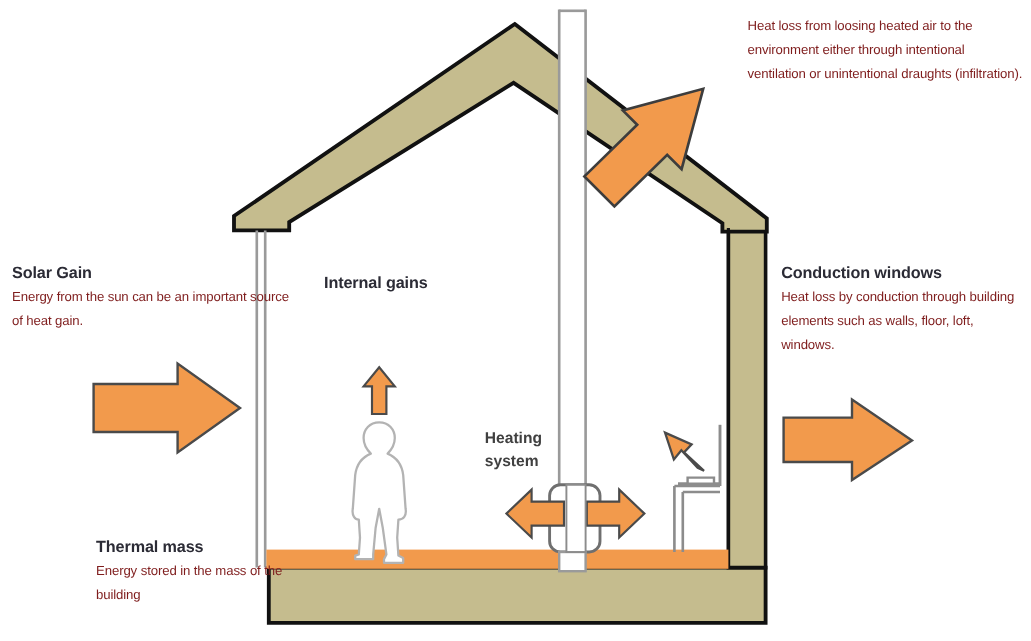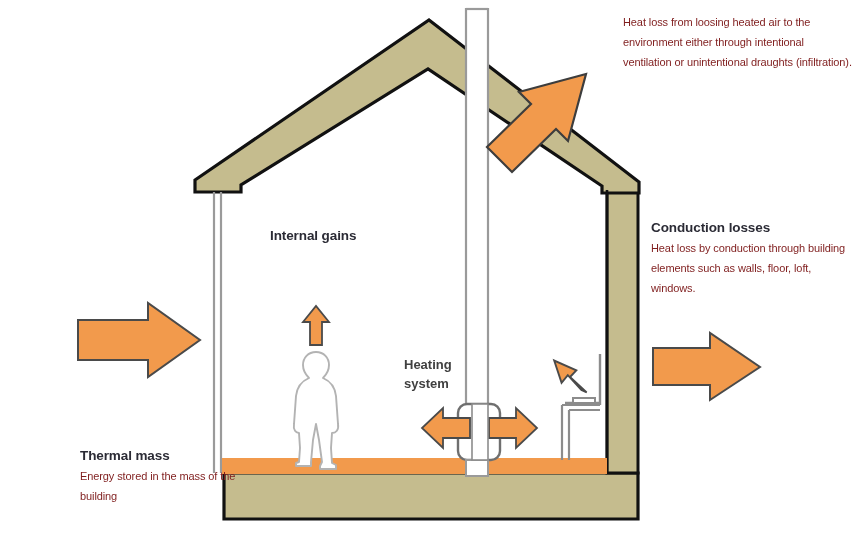--- a/index.html
+++ b/index.html
@@ -155,27 +155,31 @@
       <path d="M 585 394 L 570 377 L 577 371 L 556 359 L 561 382 L 568 375 L 580 391 Z" transform="rotate(-6 570 377)" fill="#f29a4c" stroke="#4a4a4a" stroke-width="1.9" stroke-linejoin="miter"></path>
     </g>
 
   </svg>
 
 
   <div class="callout" id="callout-ventilation">
     <span class="c-body">Heat loss from loosing heated air to the environment either through intentional ventilation or unintentional draughts (infiltration).</span>
   </div>
 
+  <div class="callout" id="callout-solar">
+    <span class="c-title">Solar Gain</span>
+    <span class="c-body">Energy from the sun can be an important source of heat gain.</span>
+  </div>
 
   <div class="callout" id="callout-internal">
     <span class="c-title">Internal gains</span>
   </div>
 
   <div class="callout" id="callout-conduction">
-    <span class="c-title">Conduction losses</span>
+    <span class="c-title">Conduction windows</span>
     <span class="c-body">Heat loss by conduction through building elements such as walls, floor, loft, windows.</span>
   </div>
 
   <div class="callout" id="callout-thermal">
     <span class="c-title">Thermal mass</span>
     <span class="c-body">Energy stored in the mass of the building</span>
   </div>
 
   <div class="inline-label" id="label-heating">Heating<br>system</div>
 

